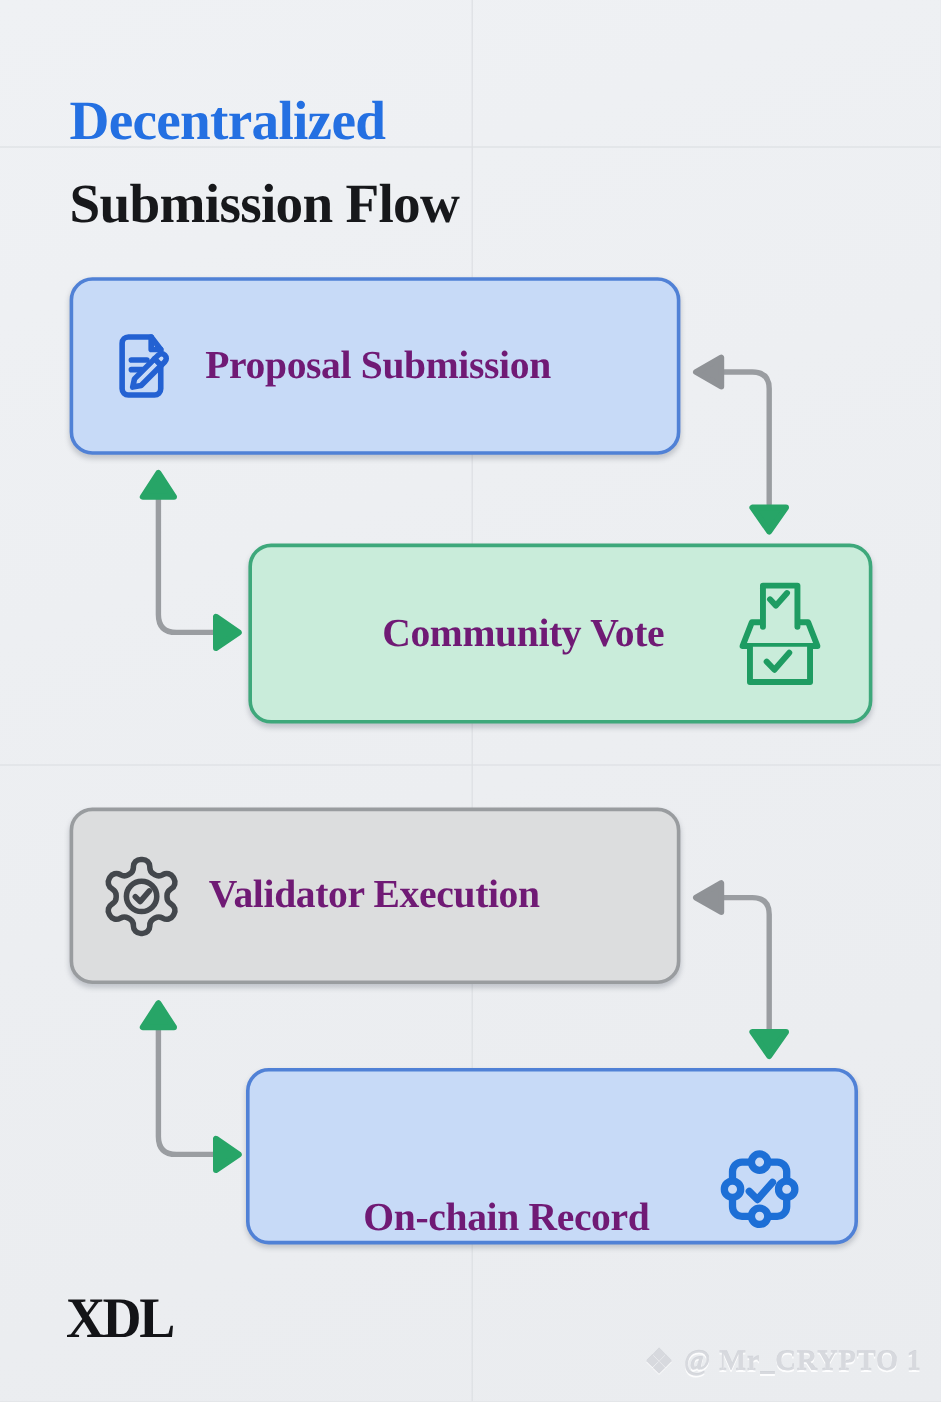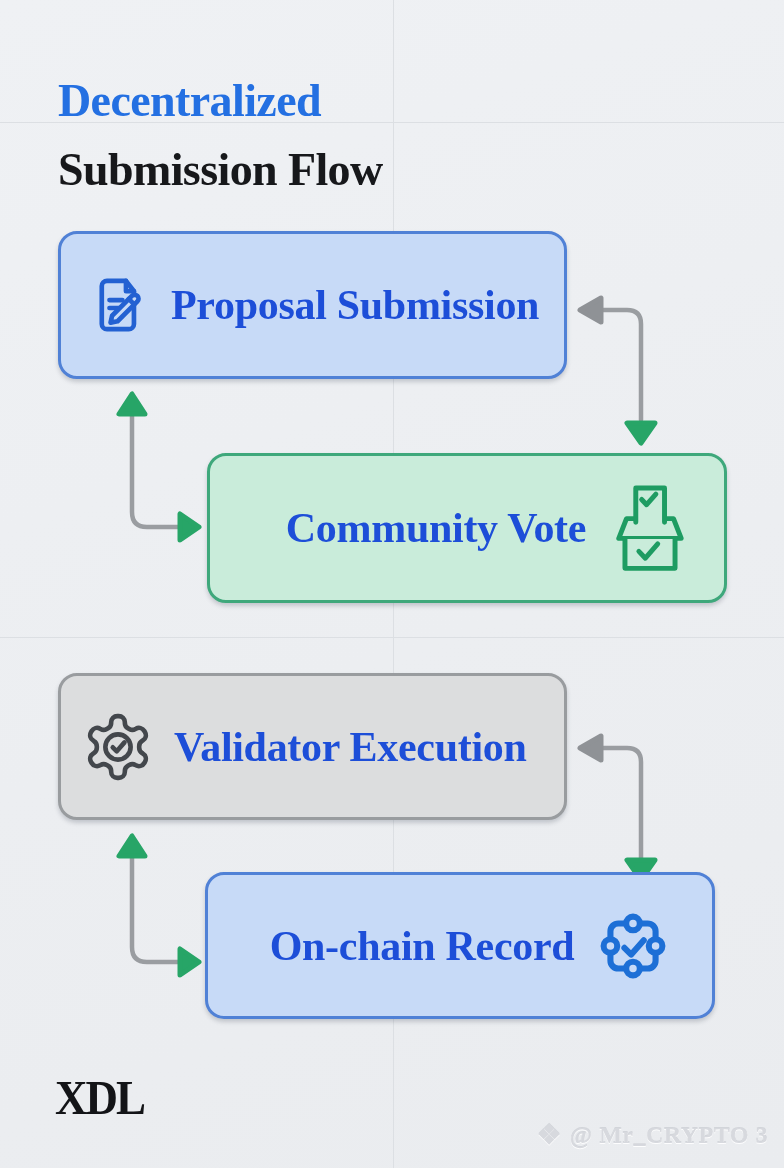--- a/index.html
+++ b/index.html
@@ -23,23 +23,23 @@
   .node { position:absolute; box-sizing:border-box; border-radius:19px;
           display:flex; align-items:center;
           box-shadow:0 3px 4px rgba(70,80,95,0.25);padding-left:46px; }
   .node-blue  { background:#c7daf7; border:3px solid #5081d6; }
   .node-green { background:#c9ecda; border:3px solid #3ea87b; }
   .node-gray  { background:#dcddde; border:3px solid #999c9f; }
 
   #node-proposal  { left:58px;  top:231px; width:509px; height:148px; padding-left:23px; }
   #node-vote      { left:207px; top:453px; width:520px; height:150px; }
   #node-validator { left:58px;  top:673px; width:509px; height:147px; padding-left:20px; }
-  #node-record    { left:205px; top:872px; width:510px; height:147px; }
+  #node-record    { left:205px; top:890px; width:510px; height:147px;align-items:flex-end; }
 
-  .node-label { font-size:42px; font-weight:700; color:#1d4ed8; letter-spacing:-0.3px; white-space:nowrap; }
+  .node-label { font-size:33px; font-weight:700; color:#701a75; letter-spacing:-0.3px; white-space:nowrap; }
   .icon-left  { flex:0 0 auto; display:flex; align-items:center; margin-right:19px; }
   .label-center { flex:1; text-align:center; }
   .icon-right { flex:0 0 auto; display:flex; align-items:center; }
   #node-vote .icon-right   { margin-right:40px; }
   #node-record .icon-right { margin-right:36px; }
 
   .connectors { position:absolute; left:0; top:0; pointer-events:none; }
 
   .logo { position:absolute; left:55px; top:1072px; font-size:45px; font-weight:800;
           letter-spacing:-2px; color:#131417; transform:scaleY(1.06); }
@@ -130,16 +130,16 @@
         <circle cx="12" cy="18.3" r="1.9" fill="#c7daf7"></circle>
         <path d="M9.6 12.5l1.9 1.9 3.5-4"></path>
       </svg>
     </span>
   </div>
 
   <div class="logo">XDL</div>
 
   <div class="watermark">
     <span class="watermark-icon">❖</span>
-    <span>@ Mr_CRYPTO 3</span>
+    <span>@ Mr_CRYPTO 1</span>
   </div>
 
 </div>
 
 </body></html>

